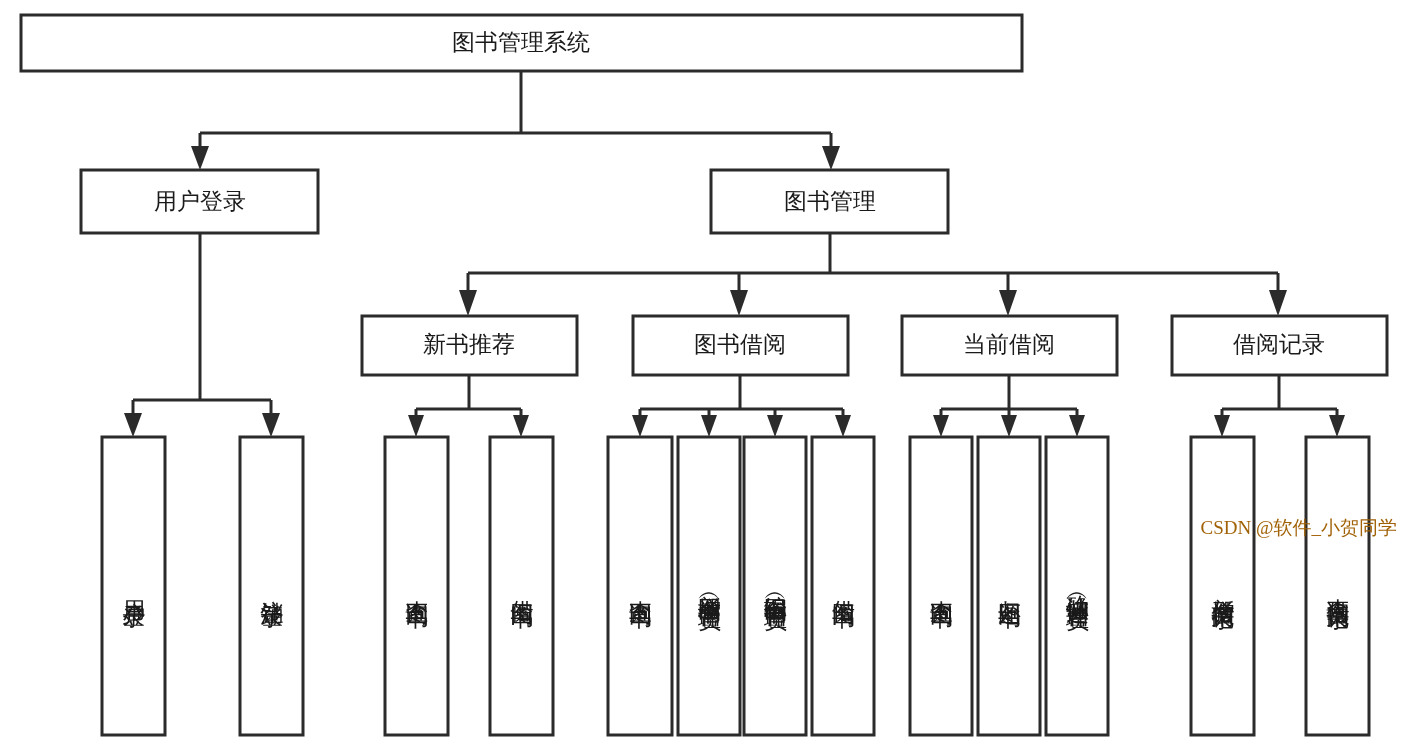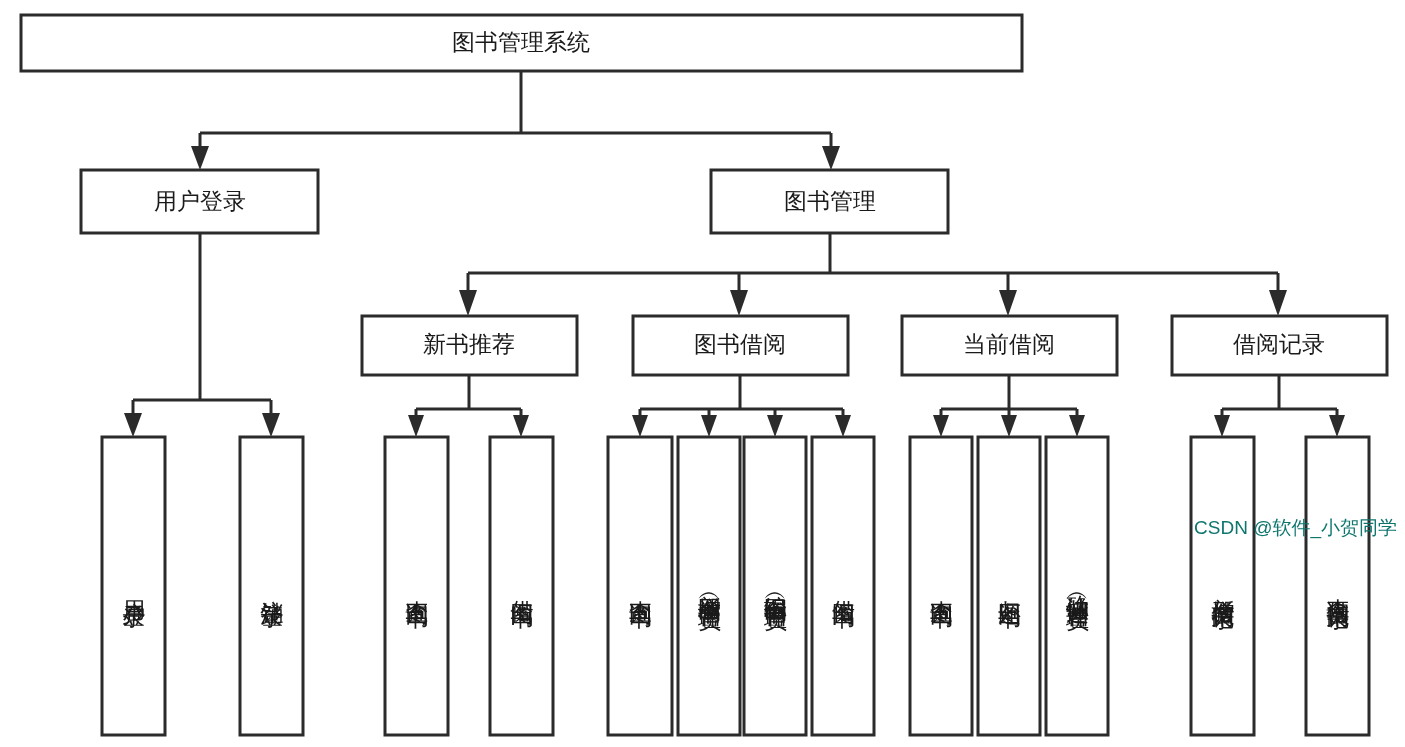--- a/index.html
+++ b/index.html
@@ -55,23 +55,23 @@
     align-items: center;
     justify-content: center;
     text-align: center;
     white-space: nowrap;
     pointer-events: none;
   }
   .watermark {
     position: absolute;
     right: 8px;
     bottom: 4px;
-    font-family: Liberation Sans, sans-serif;
+    font-family: Liberation Serif, serif;
     font-size: 19px;
-    color: #0f766e;
+    color: #a16207;
     white-space: nowrap;
     user-select: none;
   }
 </style>
 </head>
 <body>
 
 <div id="diagram-root">
 
   <svg width="1405" height="747" viewBox="0 0 1405 747">

